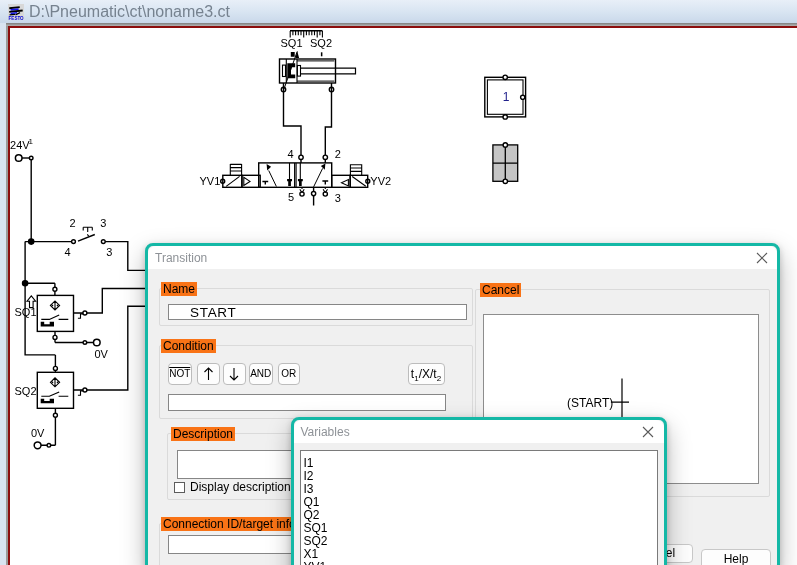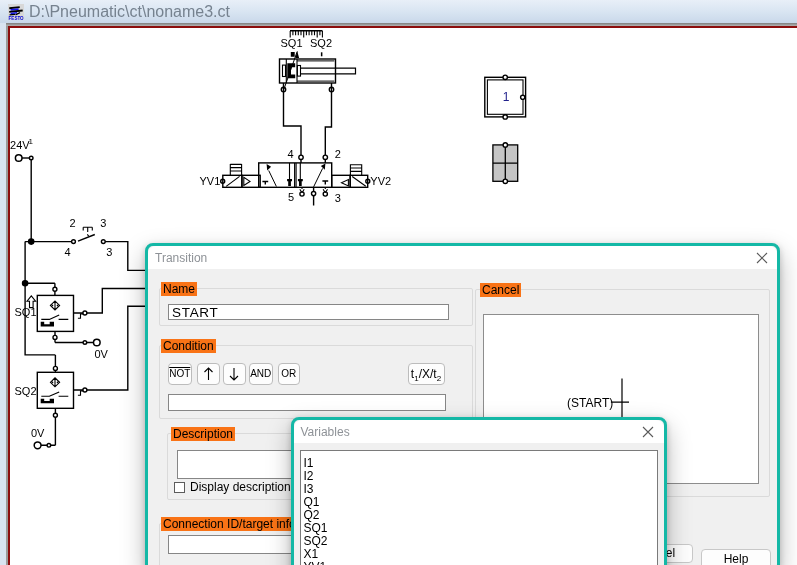--- a/index.html
+++ b/index.html
@@ -198,21 +198,21 @@
 
 <div class="abs dlg" id="dlg1" style="left:145px;top:205px;width:629px;height:323px;z-index:10">
   <div class="dlgtitle"></div>
   <div class="dlgname">Transition</div>
   <svg class="abs" style="right:9px;top:6px" width="12" height="12" viewBox="0 0 12 12">
     <path d="M1,1 L11,11 M11,1 L1,11" stroke="#5a5a5a" stroke-width="1.1"></path>
   </svg>
 
   <div class="grp" style="left:11px;top:42px;width:312px;height:36px"></div>
   <div class="grplab" style="left:13px;top:36px">Name</div>
-  <div class="field" style="left:20px;top:58px;width:276px;height:14px;font-size:13.5px;letter-spacing:0.7px;line-height:15px;padding-left:3px">START</div>
+  <div class="field" style="left:20px;top:58px;width:276px;height:14px;font-size:13.5px;letter-spacing:0.7px;line-height:15px;padding-left:21px">START</div>
 
   <div class="grp" style="left:11px;top:99px;width:312px;height:72px"></div>
   <div class="grplab" style="left:13px;top:93px">Condition</div>
   <div class="sbtn" style="left:20px;top:117px;width:21.5px;height:20px;line-height:20px"><span style="text-decoration:overline">NOT</span></div>
   <div class="sbtn" style="left:49px;top:117px;width:21px;height:20px"><svg width="21" height="20" viewBox="0 0 21 20">
         <path d="M10.5,4 V16 M6.5,8 L10.5,4 L14.5,8" stroke="#000" stroke-width="1.1" fill="none"></path>
       </svg></div>
   <div class="sbtn" style="left:75px;top:117px;width:20.5px;height:20px"><svg width="20" height="20" viewBox="0 0 20 20">
         <path d="M10,4 V16 M6,12 L10,16 L14,12" stroke="#000" stroke-width="1.1" fill="none"></path>
       </svg></div>

